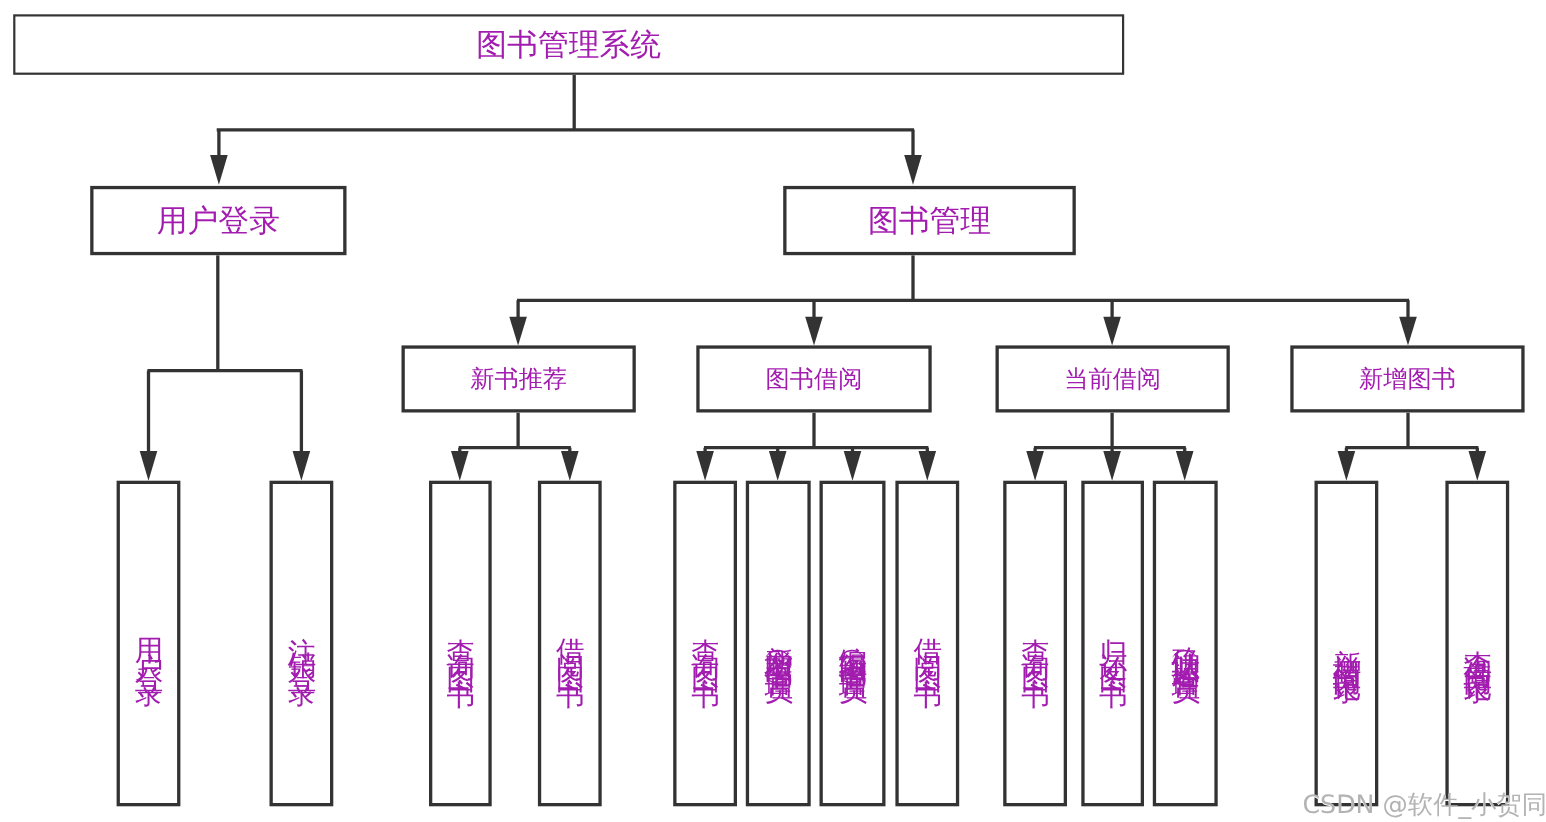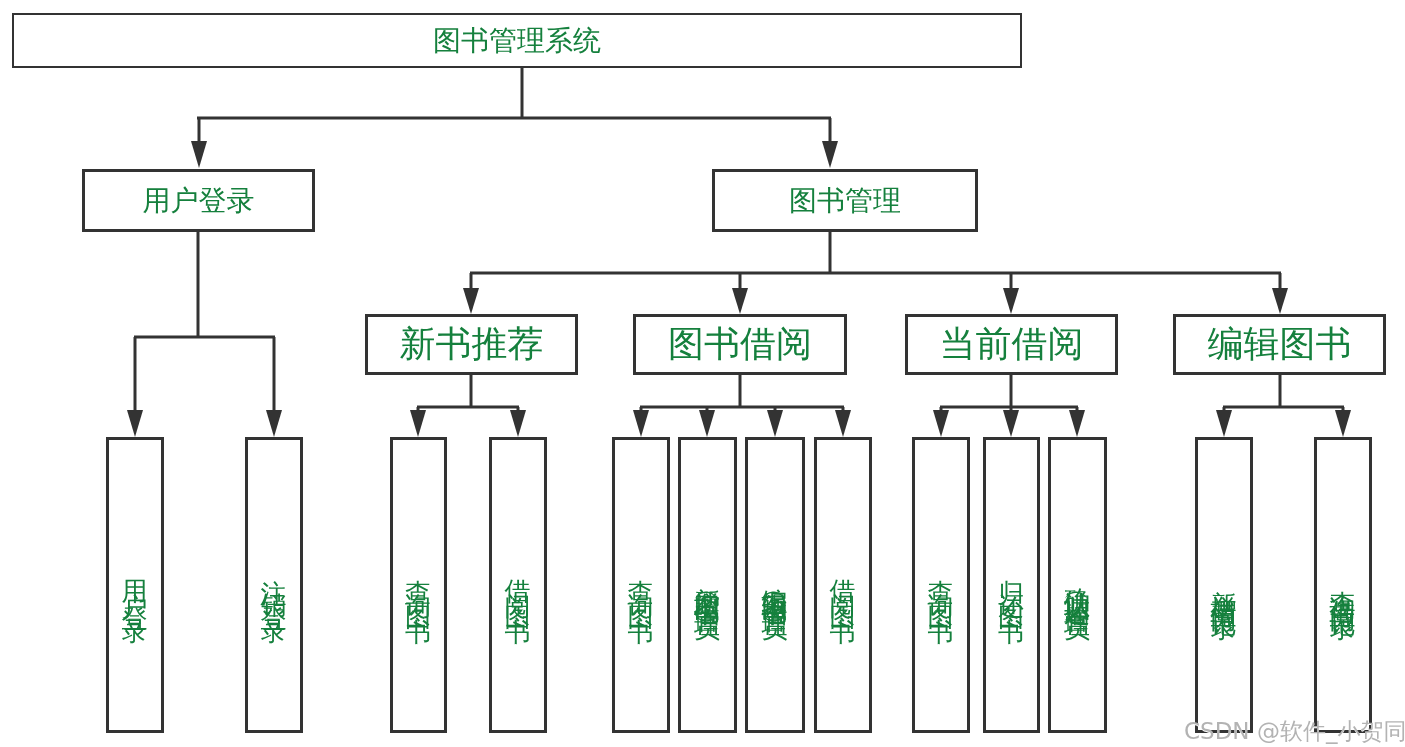--- a/index.html
+++ b/index.html
@@ -13,25 +13,25 @@
   }
   #wires { position: absolute; left: 0; top: 0; width: 1405px; height: 747px; }
   .node {
     position: absolute;
     box-sizing: border-box;
     border: 3px solid #333333;
     background: #ffffff;
     display: flex;
     align-items: center;
     justify-content: center;
-    color: #15803d;
+    color: #a21caf;
   }
   .root-node   { left: 12px;  top: 13px;  width: 1010px; height: 55px; border-width: 2px; font-size: 28px; }
   .l2-node     { top: 169px; height: 63px; font-size: 28px; }
-  .l3-node     { top: 314px; height: 61px; font-size: 36px; }
+  .l3-node     { top: 314px; height: 61px; font-size: 22px; }
   .leaf        { top: 437px; height: 296px; font-size: 26px; }
   .vtext {
     writing-mode: vertical-rl;
     text-orientation: mixed;
     white-space: nowrap;
     line-height: 1;
   }
   .ls-short { letter-spacing: 13px; }
   .ls-mid   { letter-spacing: 5px;  }
   .ls-long  { letter-spacing: 4px;  }
@@ -145,21 +145,21 @@
   <div class="node l3-node" style="left:365px; width:213px;">
     <span class="label">新书推荐</span>
   </div>
   <div class="node l3-node" style="left:905px; width:213px;">
     <span class="label">当前借阅</span>
   </div>
   <div class="node l3-node" style="left:633px; width:214px;">
     <span class="label">图书借阅</span>
   </div>
   <div class="node l3-node" style="left:1173px; width:213px;">
-    <span class="label">编辑图书</span>
+    <span class="label">新增图书</span>
   </div>
 
   <div class="node leaf" style="left:106px; width:58px;">
     <span class="vtext ls-short">用户登录</span>
   </div>
   <div class="node leaf" style="left:245px; width:58px;">
     <span class="vtext ls-short">注销登录</span>
   </div>
 
   <div class="node leaf" style="left:390px; width:57px;">

